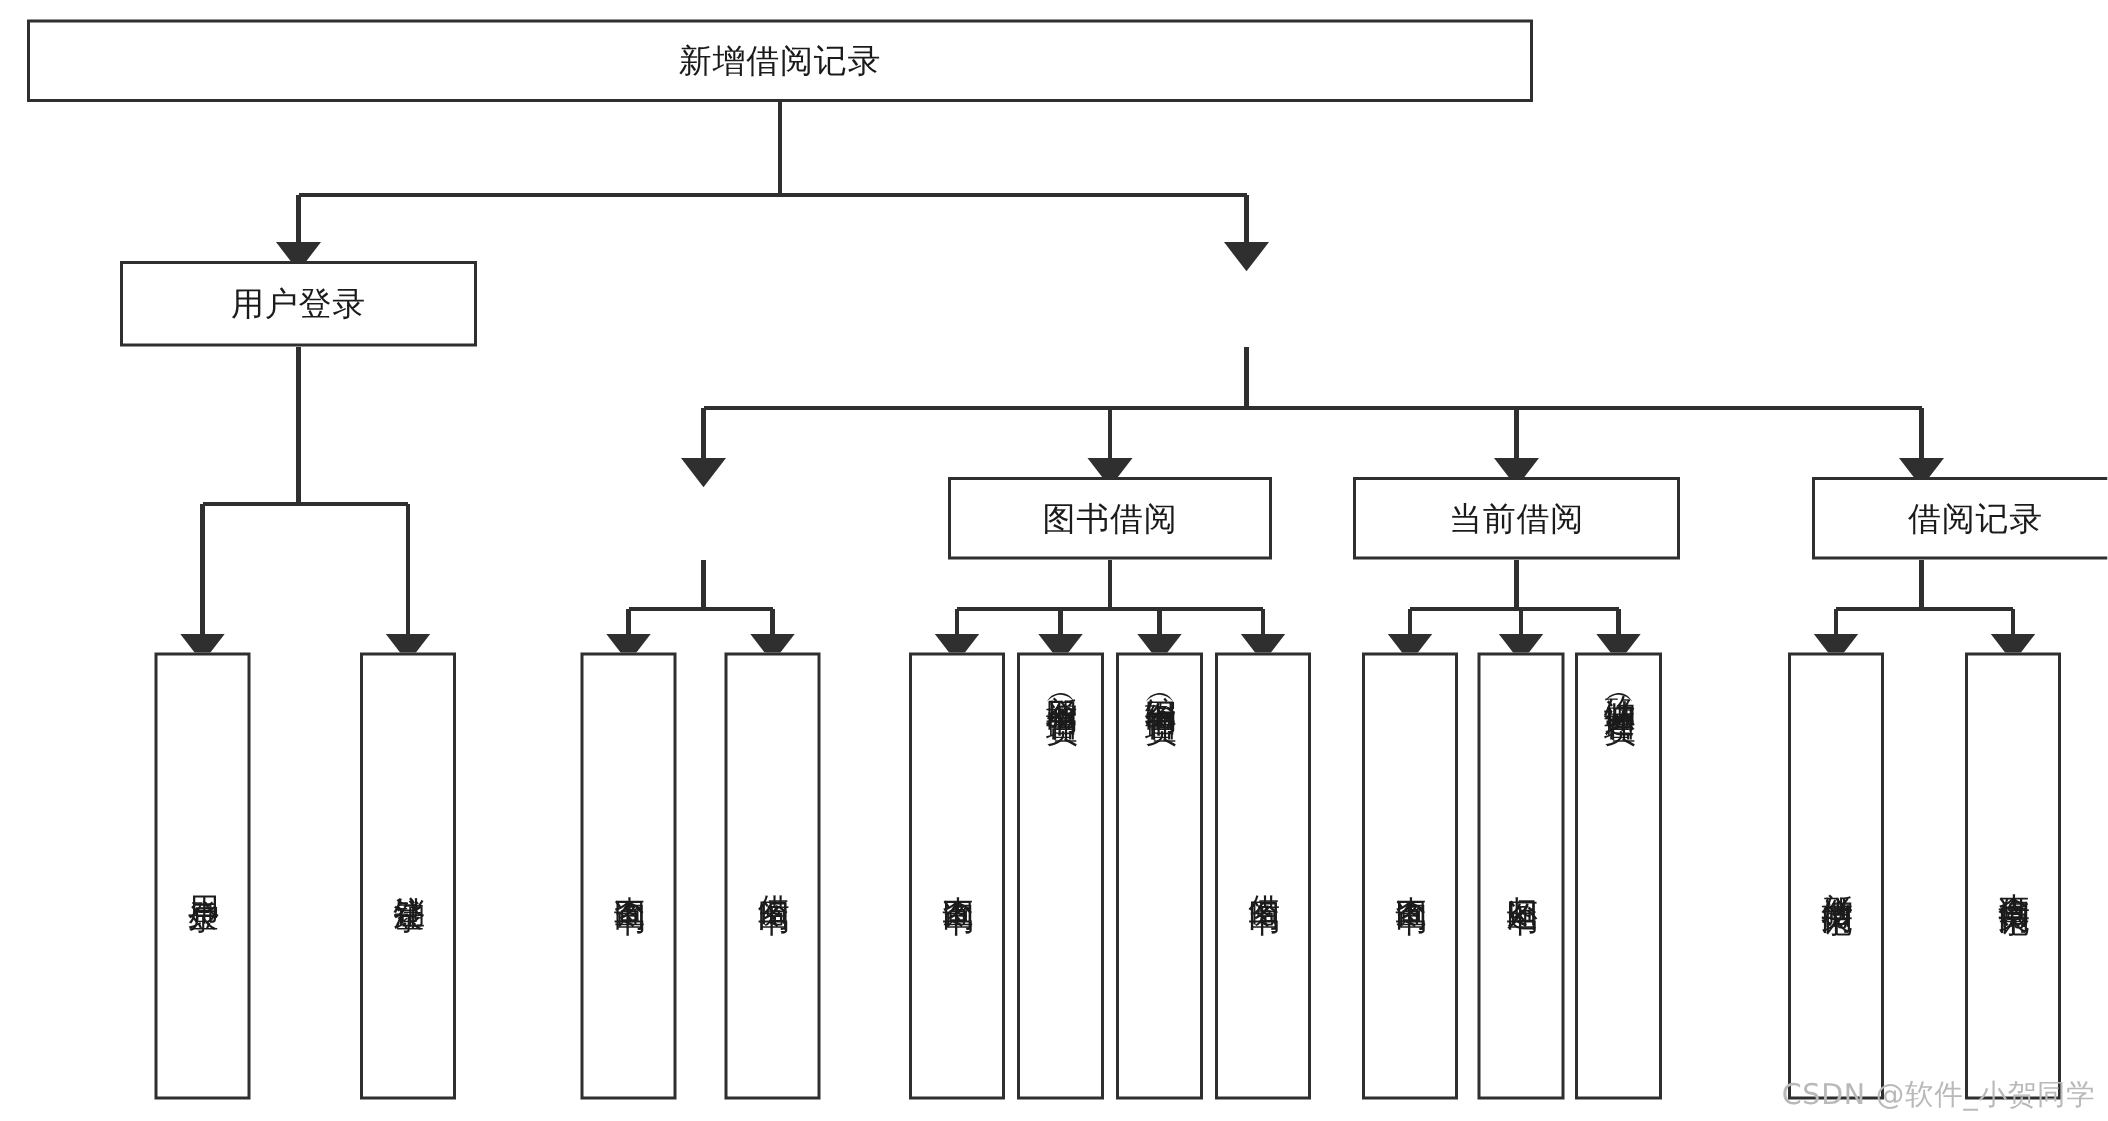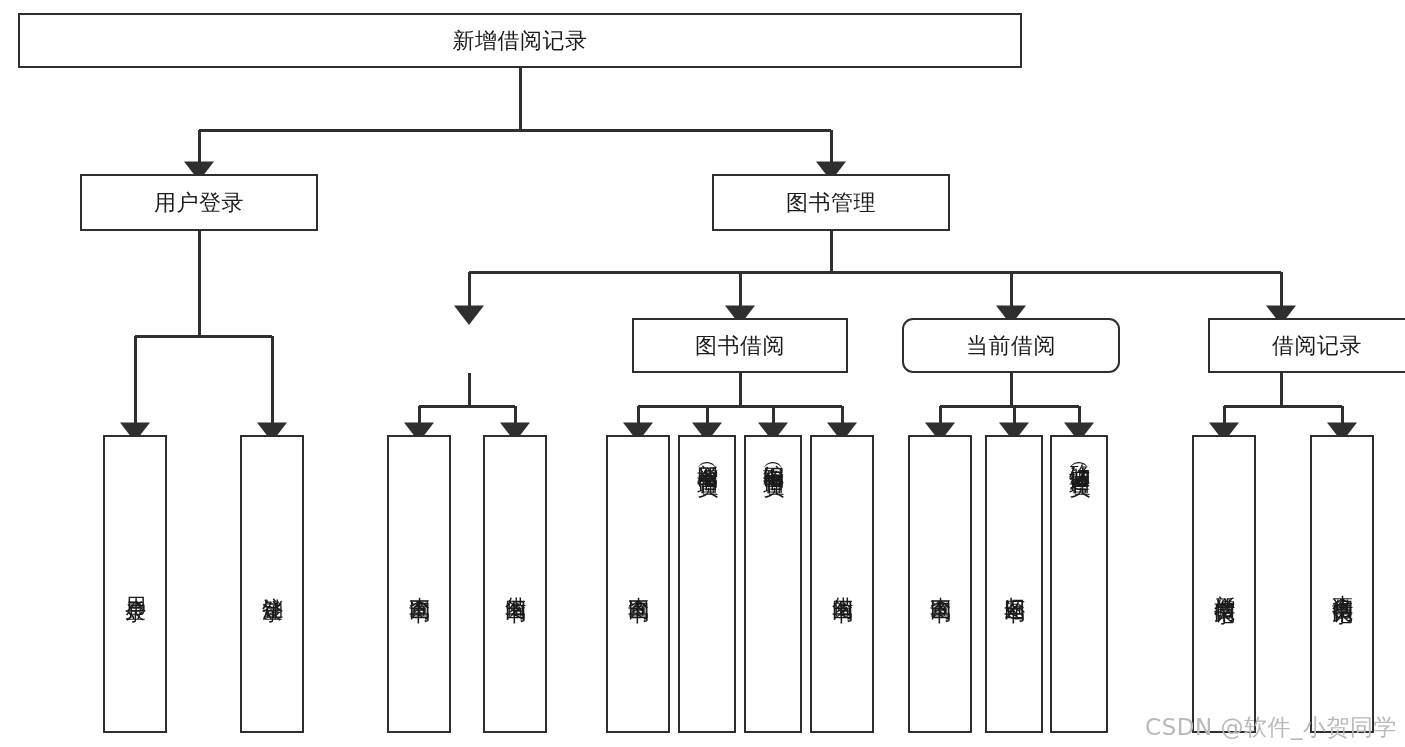--- a/index.html
+++ b/index.html
@@ -52,21 +52,21 @@
     letter-spacing: 2px;
     white-space: nowrap;
   }
   .node.vert.mid .vert-label {
     align-self: center;
   }
   #watermark {
     position: absolute;
     right: 8px;
     bottom: 4px;
-    font-size: 23px;
+    font-size: 19px;
     color: #b9b9b9;
     letter-spacing: 0.5px;
     white-space: nowrap;
     pointer-events: none;
   }
 </style>
 </head>
 <body>
 
 <div id="canvas" style="background: rgb(255, 255, 255);">
@@ -124,28 +124,25 @@
     </g>
   </svg>
 
   <div class="node horiz" style="left: 18px; top: 13px; width: 1004px; height: 55px; background: rgb(255, 255, 255); border-color: rgb(47, 47, 47); color: rgb(27, 27, 27);">
     <span>新增借阅记录</span>
   </div>
 
   <div class="node horiz" style="left: 80px; top: 174px; width: 238px; height: 57px; background: rgb(255, 255, 255); border-color: rgb(47, 47, 47); color: rgb(27, 27, 27);">
     <span>用户登录</span>
   </div>
-  <div class="node horiz" style="left: 712px; top: 174px; width: 238px; height: 57px; background: rgb(255, 255, 255); border-color: rgb(47, 47, 47); color: rgb(27, 27, 27);">
-    <span>图书管理</span>
-  </div>
 
   <div class="node horiz" style="left: 632px; top: 318px; width: 216px; height: 55px; background: rgb(255, 255, 255); border-color: rgb(47, 47, 47); color: rgb(27, 27, 27);">
     <span>图书借阅</span>
   </div>
-  <div class="node horiz" style="left: 902px; top: 318px; width: 218px; height: 55px; background: rgb(255, 255, 255); border-color: rgb(47, 47, 47); color: rgb(27, 27, 27); border-radius: 11px;">
+  <div class="node horiz" style="left: 902px; top: 318px; width: 218px; height: 55px; background: rgb(255, 255, 255); border-color: rgb(47, 47, 47); color: rgb(27, 27, 27);">
     <span>当前借阅</span>
   </div>
   <div class="node horiz" style="left: 1172px; top: 318px; width: 218px; height: 55px; background: rgb(255, 255, 255); border-color: rgb(47, 47, 47); color: rgb(27, 27, 27); margin-left: 36px;">
     <span>借阅记录</span>
   </div>
 
   <div class="node vert mid" style="left: 103px; top: 435px; width: 64px; height: 298px; background: rgb(255, 255, 255); border-color: rgb(47, 47, 47); color: rgb(27, 27, 27);">
     <span class="vert-label">用户登录</span>
   </div>
   <div class="node vert mid" style="left: 240px; top: 435px; width: 64px; height: 298px; background: rgb(255, 255, 255); border-color: rgb(47, 47, 47); color: rgb(27, 27, 27);">

